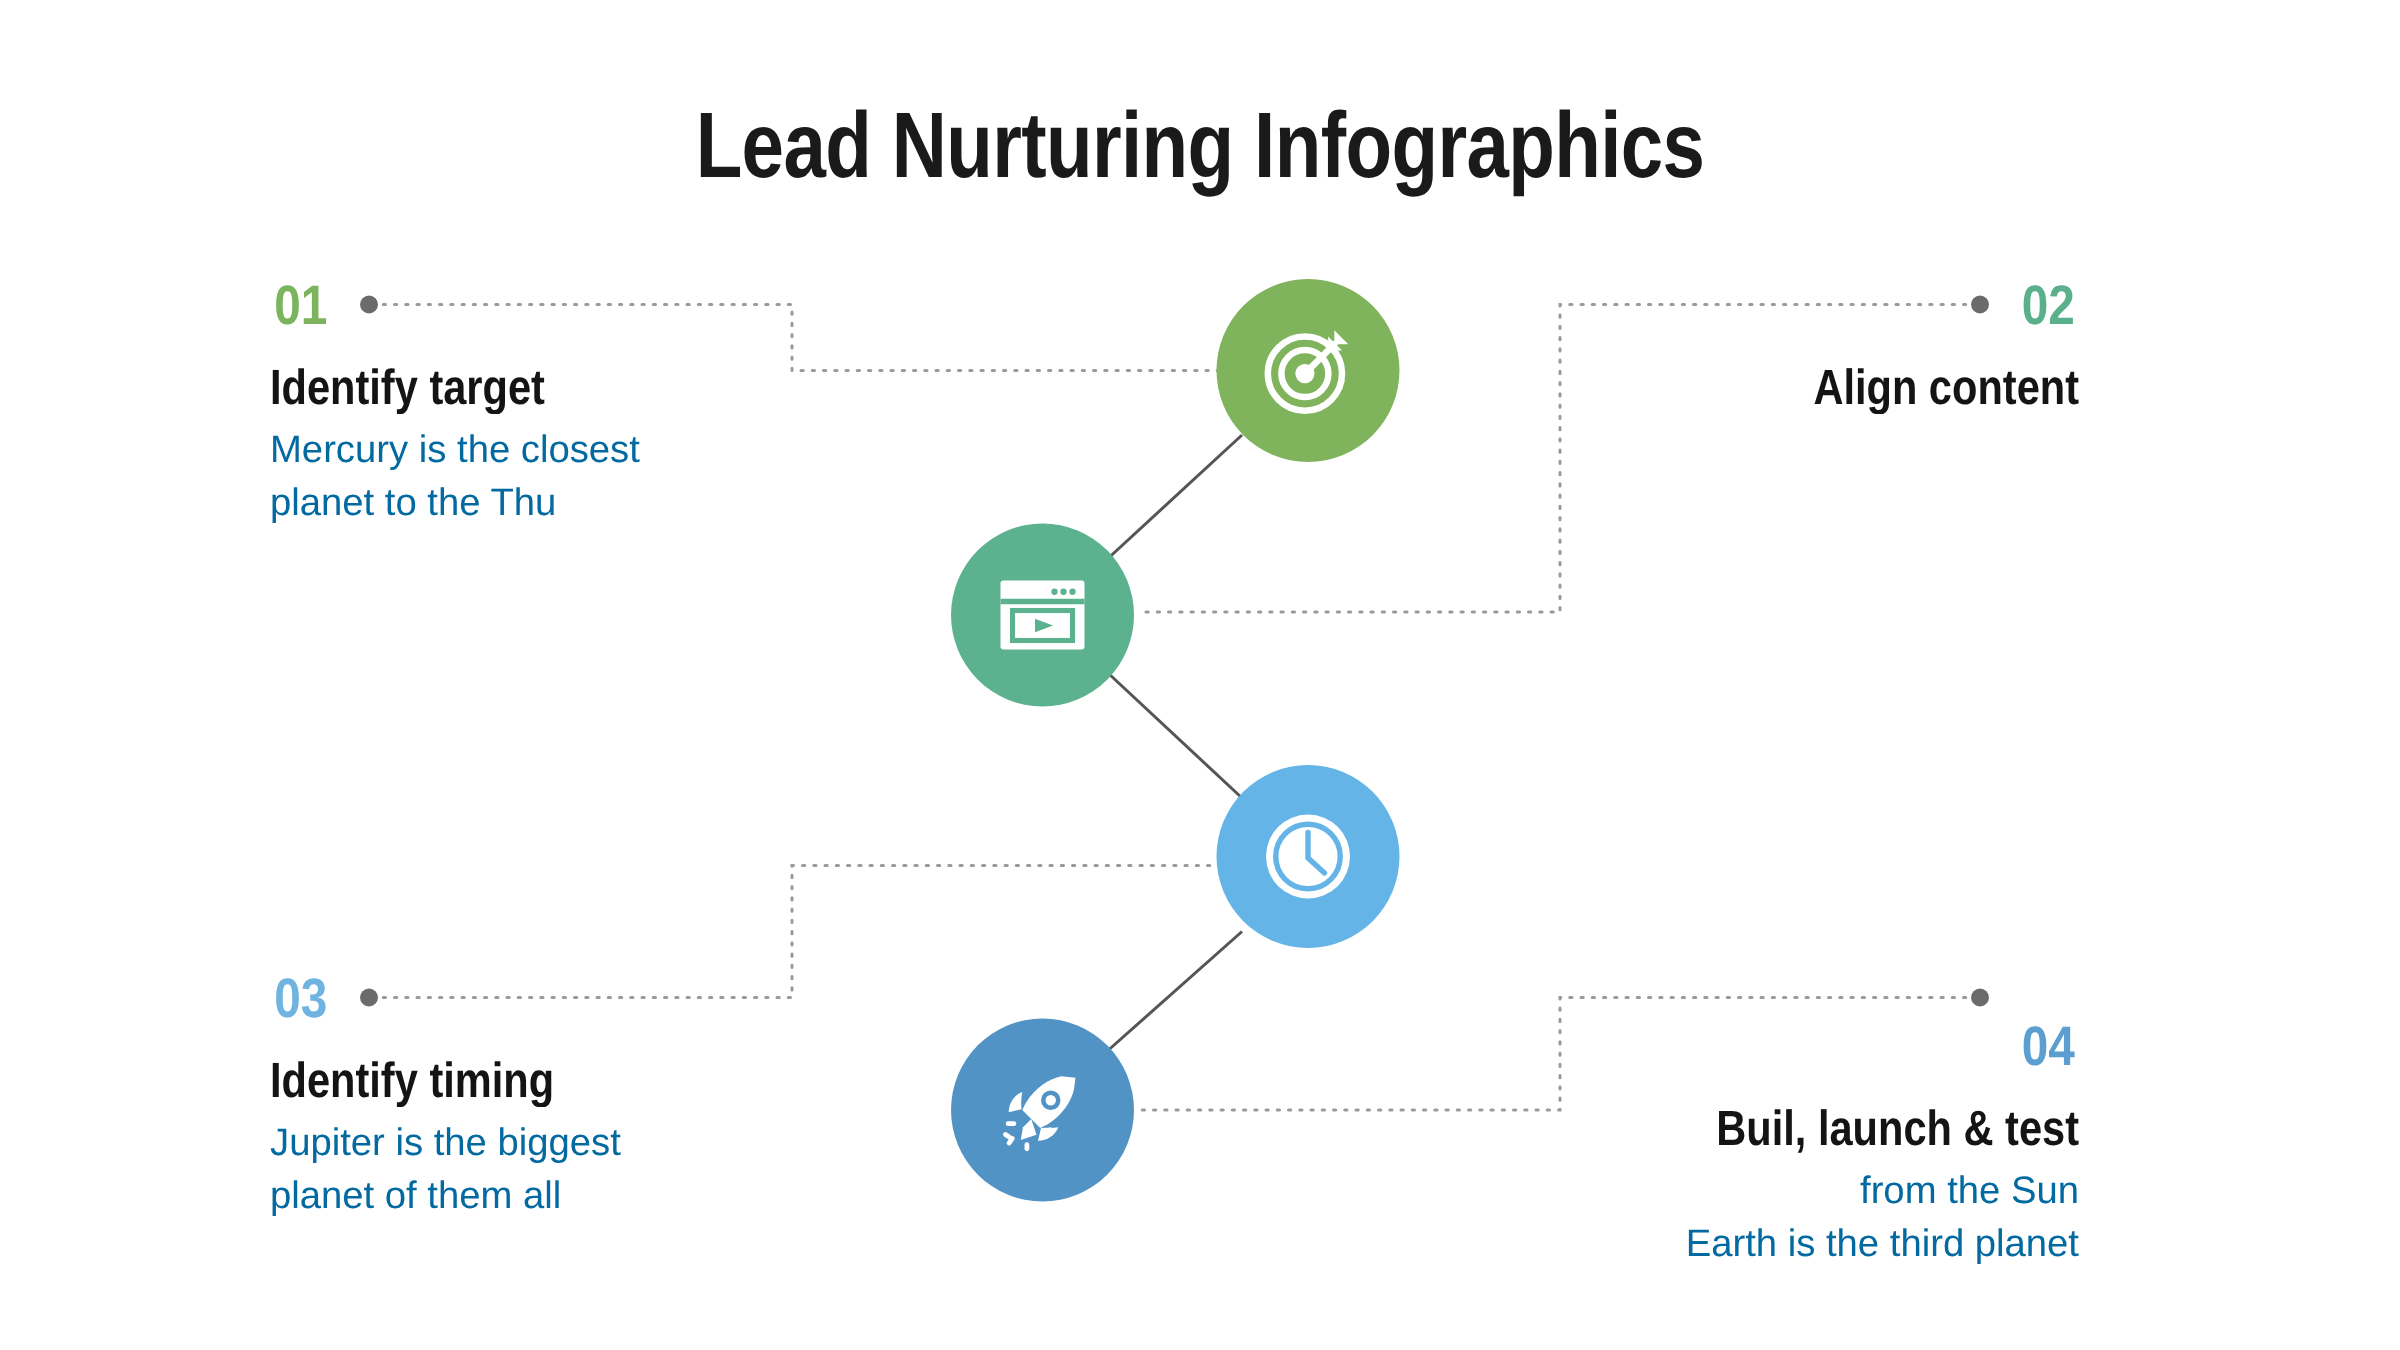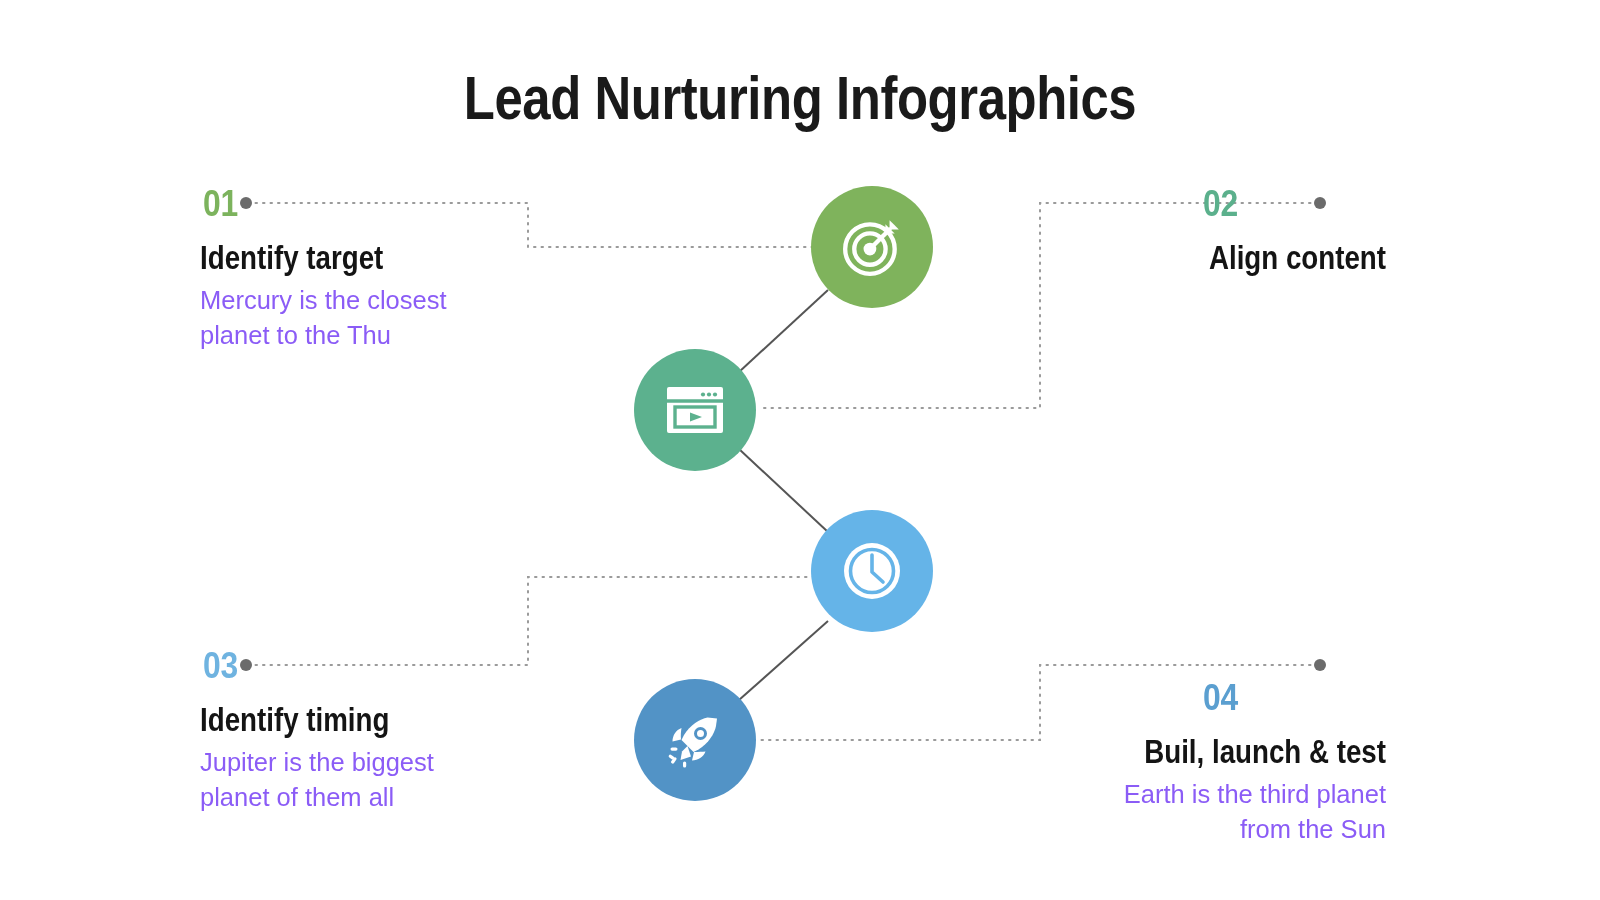--- a/index.html
+++ b/index.html
@@ -47,30 +47,30 @@
     width: 1600px;
     height: 900px;
     pointer-events: none;
   }
 
   
   .block {
     position: absolute;
     width: 330px;
   }
-  .block.left  { left: 180px;  text-align: left; margin-left: 20px; }
+  .block.left  { left: 180px;  text-align: left; }
   .block.right { left: 1056px; text-align: right; width: 330px; }
 
   .block .numrow {
     height: 42px;
     display: flex;
     align-items: center;
   }
   .block.left .numrow  { justify-content: flex-start; }
-  .block.right .numrow { justify-content: center; }
+  .block.right .numrow { justify-content: flex-end; }
 
   .num {
     font-family: "Liberation Sans Narrow", "Liberation Sans", sans-serif;
     font-weight: bold;
     font-size: 37px;
     line-height: 1;
     transform: scaleX(0.86);
     transform-origin: center;
   }
 
@@ -83,21 +83,21 @@
     line-height: 1.08;
     transform: scaleX(0.84);
     white-space: nowrap;
   }
   .block.left  .heading { transform-origin: left center; }
   .block.right .heading { transform-origin: right center; }
 
   .desc {
     font-family: "Liberation Sans", sans-serif;
     font-size: 25.5px;
-    color: #8b5cf6;
+    color: #0369a1;
     line-height: 1.38;
     margin-top: 7px;
   }
   .desc .ln { display: block; }
 
   
   .circle {
     position: absolute;
     width: 122px;
     height: 122px;
@@ -162,22 +162,22 @@
       <span class="ln">planet of them all</span>
     </div>
   </div>
 
   <div class="block right" style="top:676px;">
     <div class="numrow">
       <span class="num" style="color: rgb(91, 159, 208);">04</span>
     </div>
     <div class="heading">Buil, launch &amp; test</div>
     <div class="desc">
+      <span class="ln">from the Sun</span>
       <span class="ln">Earth is the third planet</span>
-      <span class="ln">from the Sun</span>
     </div>
   </div>
 
   <div class="circle" id="circle-1" style="left: 811px; top: 186px; background: rgb(127, 179, 92);">
     <svg width="66" height="66" viewBox="0 0 64 64">
       <g fill="none" stroke="#ffffff" stroke-width="4.2">
         <circle cx="30" cy="34" r="24"></circle>
         <circle cx="30" cy="34" r="15.2"></circle>
       </g>
       <circle cx="30" cy="34" r="6.2" fill="#ffffff"></circle>

